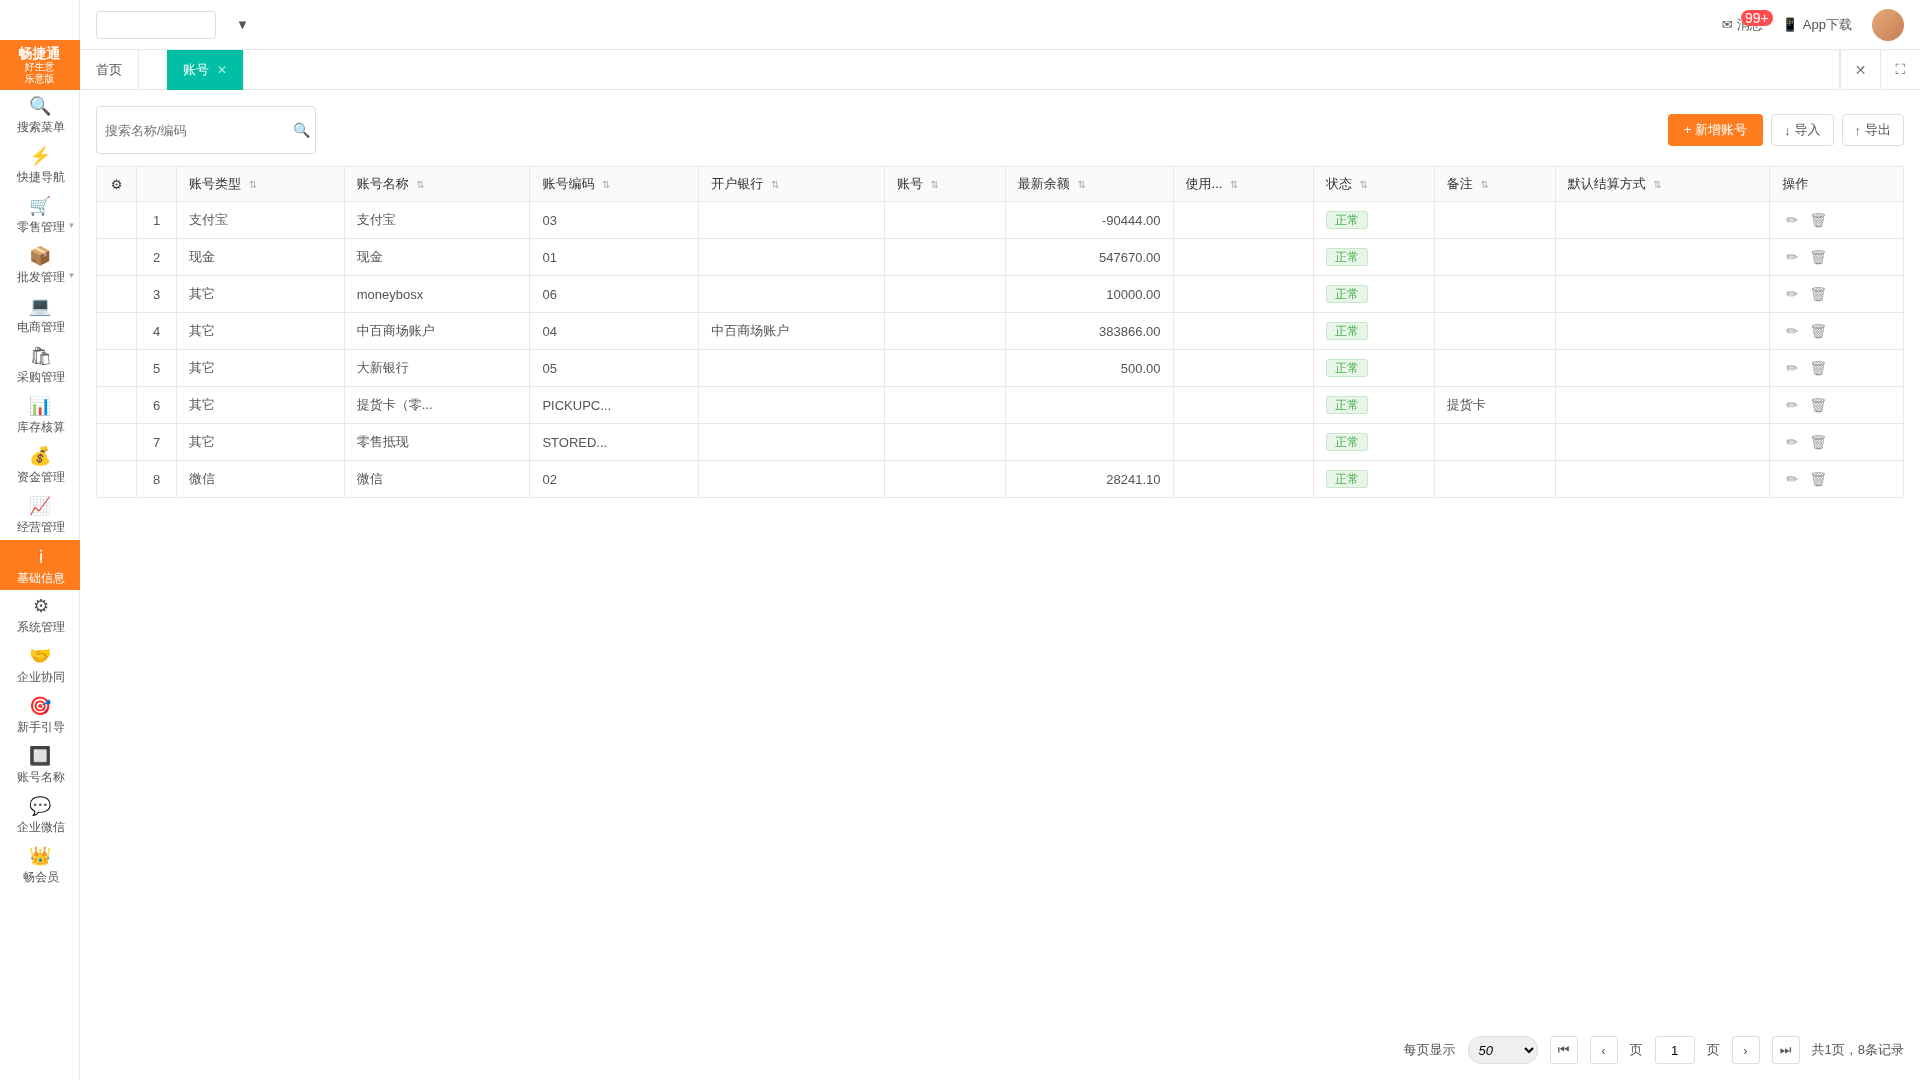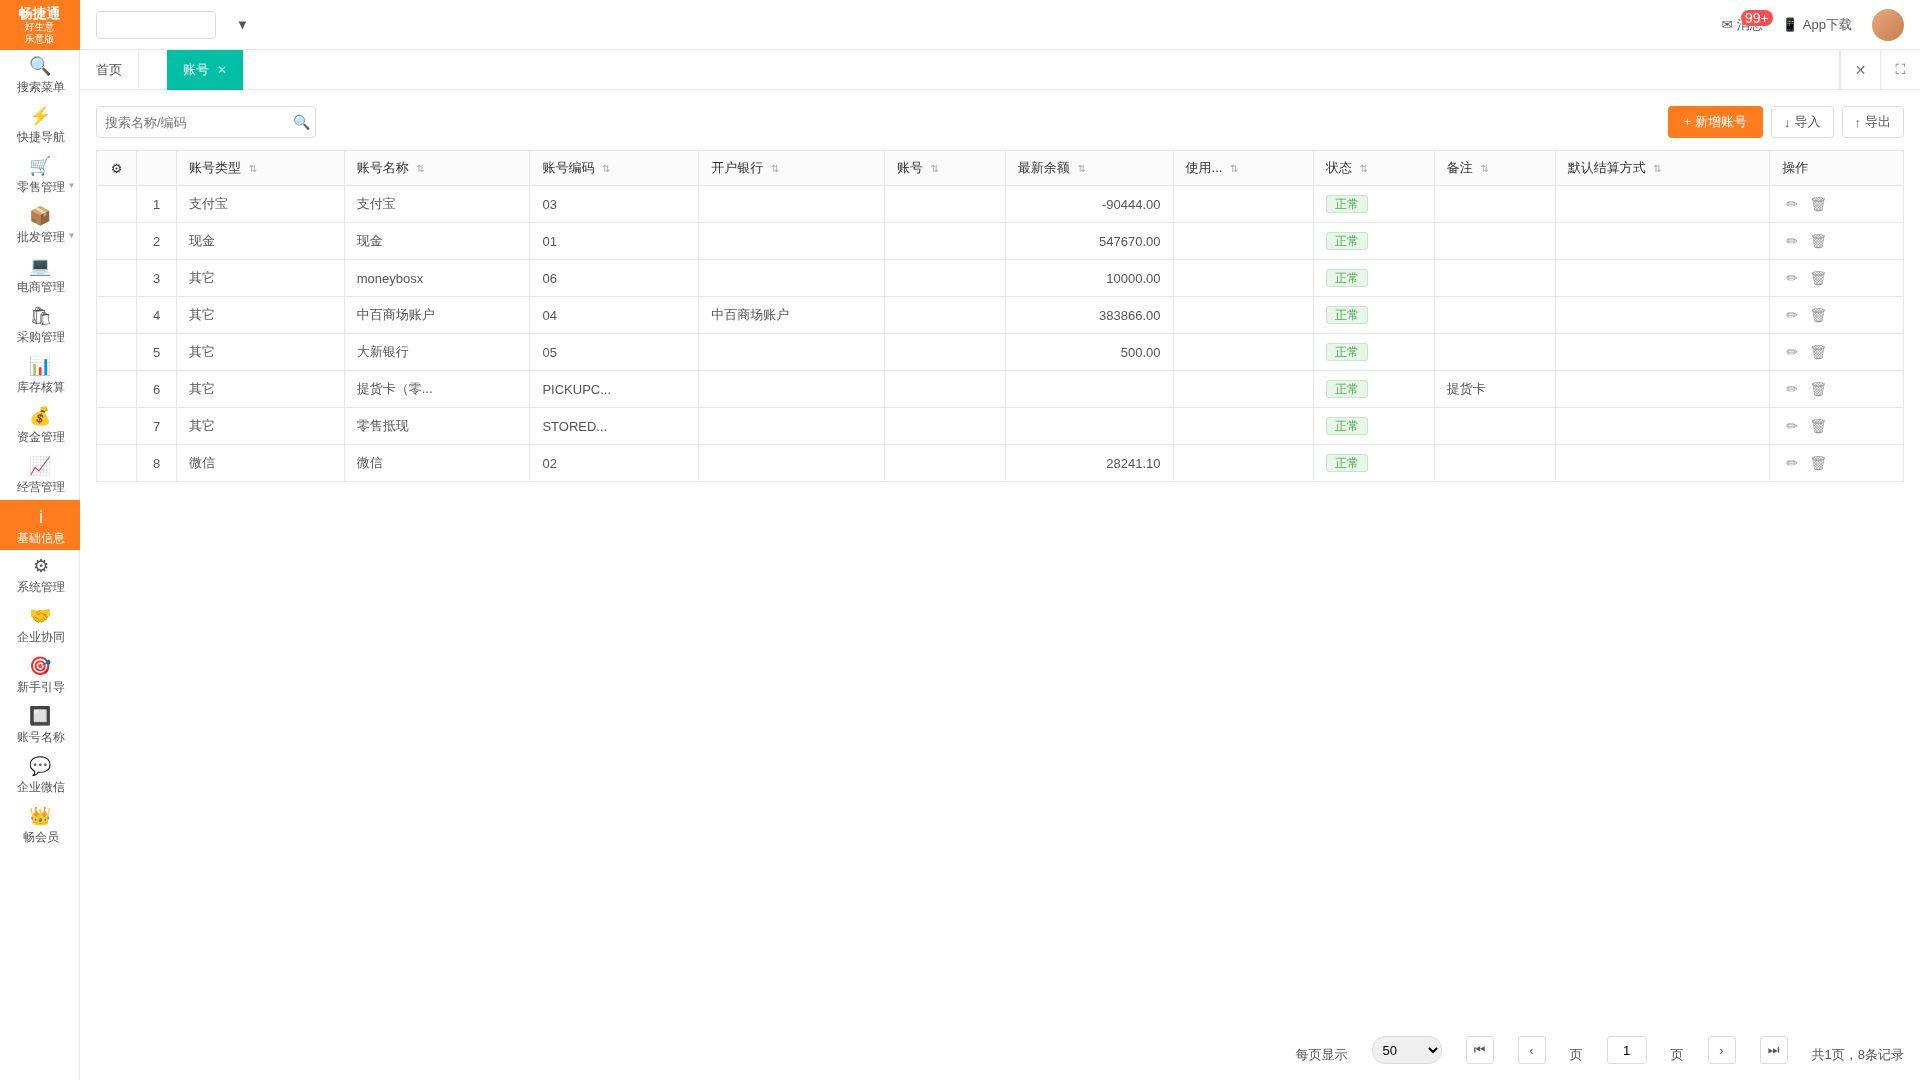--- a/index.html
+++ b/index.html
@@ -18,20 +18,21 @@
     .sidebar-logo {
       width: 80px;
       height: 50px;
       background: #ff7c1e;
       display: flex;
       align-items: center;
       justify-content: center;
       color: #fff;
       font-size: 11px;
       flex-shrink: 0;
+      margin-top: 40px;
     }
     .sidebar-logo-inner {
       text-align: center;
       line-height: 1.2;
     }
     .sidebar-logo-text {
       font-size: 10px;
       color: #fff;
     }
     .sidebar-item {
@@ -200,21 +201,21 @@
       justify-content: space-between;
       margin-bottom: 12px;
     }
     .search-box {
       display: flex;
       align-items: center;
       border: 1px solid #ddd;
       border-radius: 4px;
       overflow: hidden;
       width: 220px;
-      height: 32px;
+      height: 48px;
     }
     .search-input {
       border: none;
       outline: none;
       padding: 0 8px;
       font-size: 13px;
       flex: 1;
       color: #999;
     }
     .search-btn {
@@ -302,35 +303,36 @@
     .settings-icon-cell {
       text-align: center;
       color: #aaa;
       font-size: 16px;
       cursor: pointer;
     }
 
     
     .pagination {
       display: flex;
-      align-items: flex-end;
+      align-items: center;
       justify-content: flex-end;
-      gap: 24px;
+      gap: 12px;
       padding: 12px 0 0 0;
       font-size: 13px;
       color: #555;
       margin-top: auto;
     }
     .page-size-select {
       border: 1px solid #ddd;
       border-radius: 13px;
       padding: 2px 20px 2px 6px;
       font-size: 13px;
       height: 28px;
       appearance: auto;
+      font-style: italic;
     }
     .page-btn {
       width: 28px;
       height: 28px;
       border: 1px solid #ddd;
       border-radius: 3px;
       background: #fff;
       cursor: pointer;
       display: flex;
       align-items: center;

